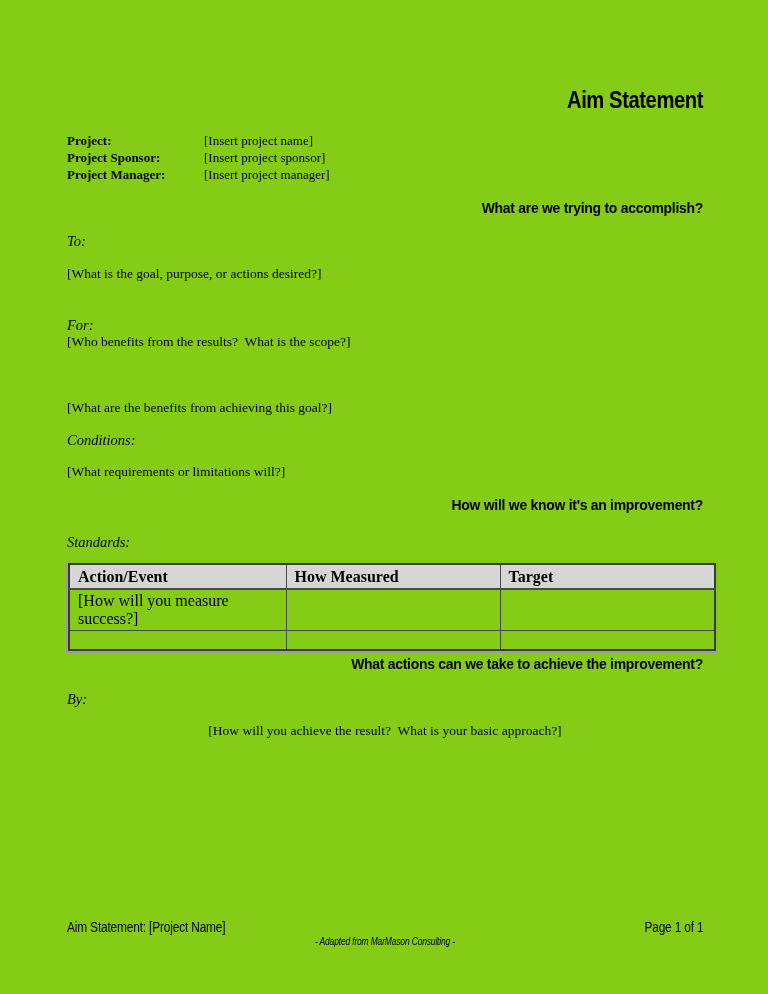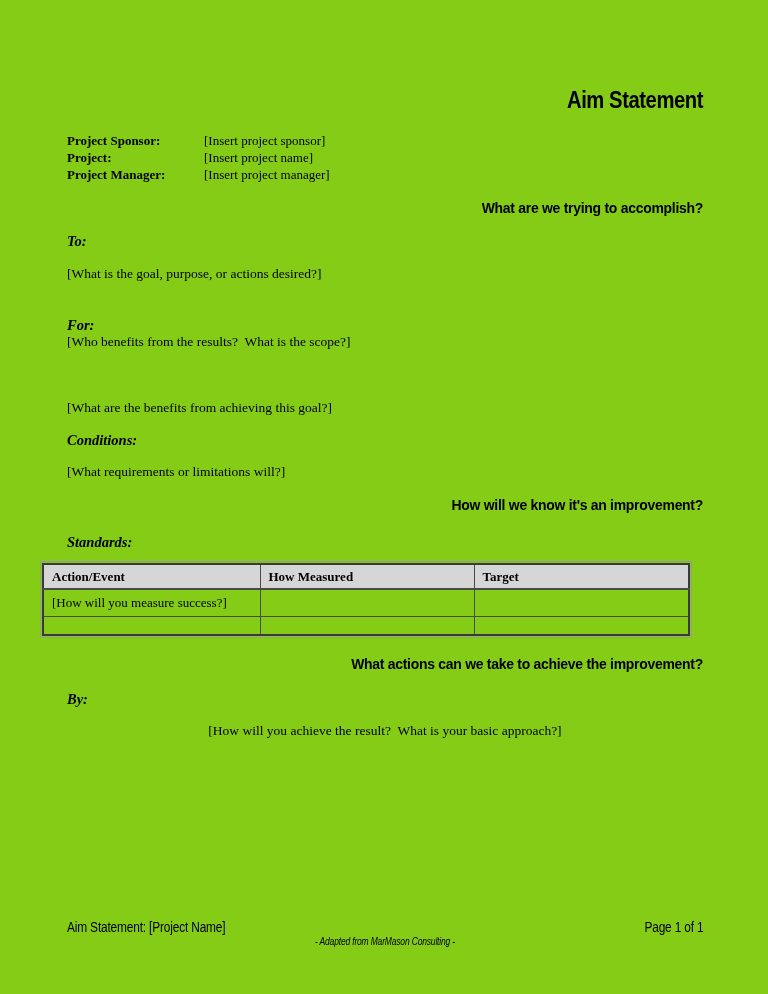--- a/index.html
+++ b/index.html
@@ -40,21 +40,21 @@
     line-height: 17px;
     letter-spacing: -0.3px;
     transform: scaleX(0.9);
     transform-origin: right center;
   }
   .q1 { top: 199px; }
   .q2 { top: 496px; }
   .q3 { top: 655px; }
 
   .sec-label {
-    font-weight: bold;
+    font-weight: normal;
     font-style: italic;
     font-size: 14.5px;
     line-height: 17px;
   }
   .prompt { font-size: 13.5px; line-height: 16px; white-space: pre-wrap; }
 
   .sec-to        { top: 233px; }
   .prompt-to     { top: 266px; }
   .sec-for       { top: 317px; }
   .prompt-for    { top: 334px; }
@@ -62,24 +62,24 @@
   .prompt-sothat { top: 400px; }
   .sec-cond      { top: 432px; }
   .prompt-cond   { top: 464px; }
   .sec-standards { top: 534px; }
   .sec-by        { top: 691px; }
   .prompt-by     { top: 723px; text-align: center; }
 
   .std-table {
     position: absolute;
     top: 563px;
-    left: 42px;
+    left: 68px;
     width: 648px;
     border-collapse: collapse;
-    font-size: 13px;
+    font-size: 16px;
     outline: 1px solid #9a9a9a;
     outline-offset: 1px;
   }
   .std-table th, .std-table td {
     border: 1px solid #4a4a4a;
     padding: 2px 8px;
     text-align: left;
     vertical-align: middle;
     font-weight: normal;
   }
@@ -121,26 +121,26 @@
 </style>
 </head>
 <body>
 
 <div class="page">
 
   <h1 class="abs title">Aim Statement</h1>
 
   <div class="abs meta">
     <div class="meta-row">
+      <span class="meta-label">Project:</span>
+      <span class="meta-value">[Insert project name]</span>
+    </div>
+    <div class="meta-row">
       <span class="meta-label">Project Sponsor:</span>
       <span class="meta-value">[Insert project sponsor]</span>
-    </div>
-    <div class="meta-row">
-      <span class="meta-label">Project:</span>
-      <span class="meta-value">[Insert project name]</span>
     </div>
     <div class="meta-row">
       <span class="meta-label">Project Manager:</span>
       <span class="meta-value">[Insert project manager]</span>
     </div>
   </div>
 
   <div class="abs question q1">What are we trying to accomplish?</div>
 
   <div class="abs sec-label sec-to">To:</div>

